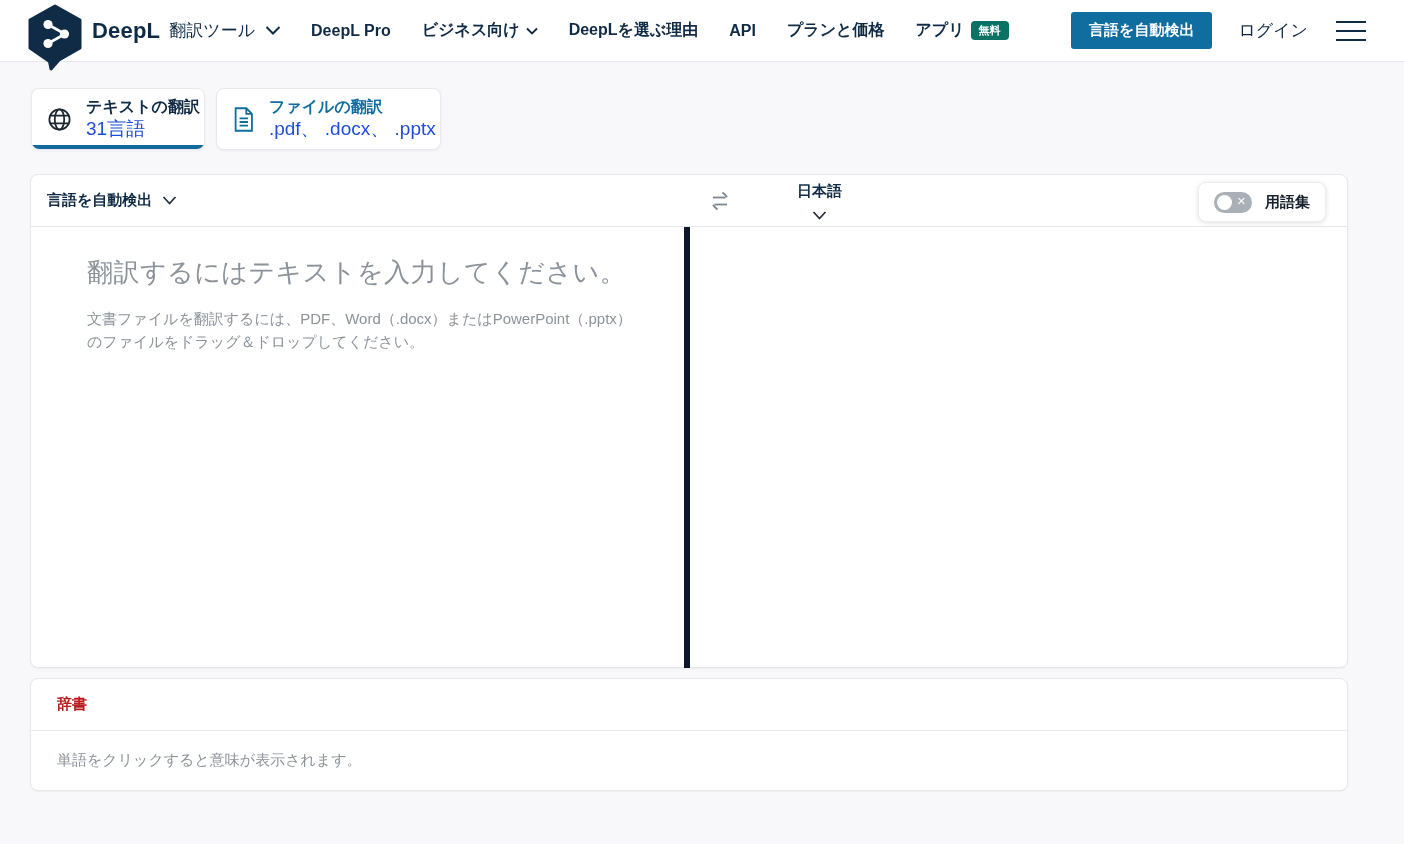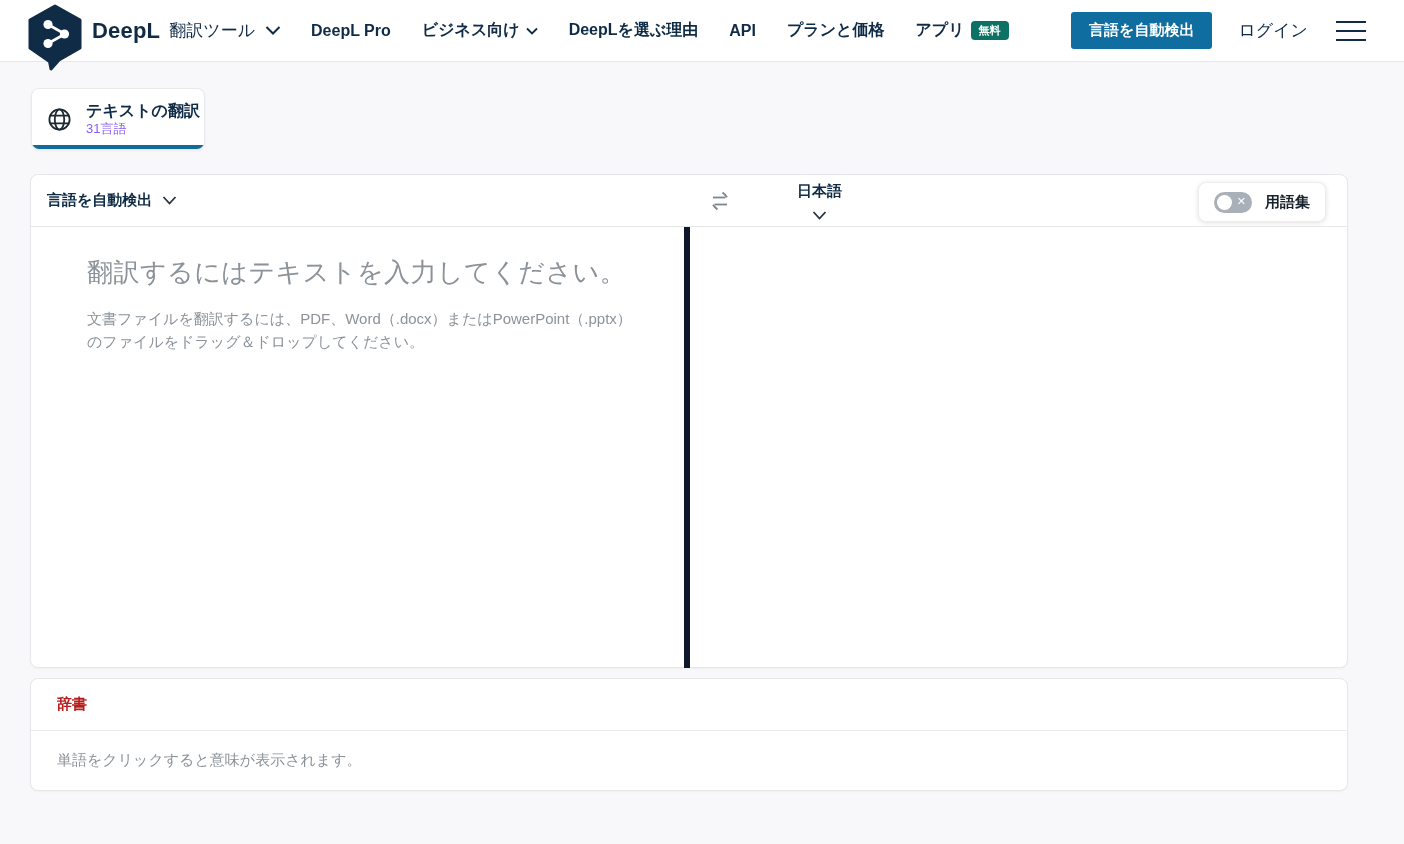--- a/index.html
+++ b/index.html
@@ -79,21 +79,21 @@
     box-shadow:0 1px 3px rgba(0,0,0,0.05);
     display:flex; align-items:center;
     padding:10px 4px 10px 14px;
     gap:13px;
     cursor:pointer;
     position:relative;
     height:62px;
     overflow:hidden;
   }
   .tab-title { font-size:16px; font-weight:bold; line-height:1.35; }
-  .tab-sub { font-size:13px; color:#8b5cf6; line-height:1.3; }
+  .tab-sub { font-size:19px; color:#1d4ed8; line-height:1.3; }
   .tab-active .tab-title { color:#0f2b46; }
   .tab-active::after {
     content:"";
     position:absolute; left:0; right:0; bottom:0;
     height:4px; background:#11699c;
   }
   .tab-file .tab-title { color:#0f6da0; }
 
   
   .card {
@@ -265,20 +265,35 @@
         <line x1="3.6" y1="8.6" x2="20.4" y2="8.6"></line>
         <line x1="3.6" y1="15.4" x2="20.4" y2="15.4"></line>
       </svg>
     </span>
     <span>
       <div class="tab-title">テキストの翻訳</div>
       <div class="tab-sub">31言語</div>
     </span>
   </div>
 
+  <div class="tab tab-file">
+    <span>
+      <svg width="25" height="27" viewBox="0 0 22 24" fill="none" stroke="#0f6da0" stroke-width="1.6">
+        <path d="M4 2 H13.5 L18.5 7 V22 H4 Z"></path>
+        <polyline points="13.5,2 13.5,7 18.5,7"></polyline>
+        <line x1="7.5" y1="11" x2="15" y2="11"></line>
+        <line x1="7.5" y1="14.2" x2="15" y2="14.2"></line>
+        <line x1="7.5" y1="17.4" x2="15" y2="17.4"></line>
+      </svg>
+    </span>
+    <span>
+      <div class="tab-title">ファイルの翻訳</div>
+      <div class="tab-sub">.pdf、 .docx、 .pptx</div>
+    </span>
+  </div>
 </div>
 
 <div class="card translator">
 
   <div class="lang-bar">
 
     <div class="lang-btn src-lang">
       <span>言語を自動検出</span>
       <span>
         <svg width="15" height="9" viewBox="0 0 15 9">

